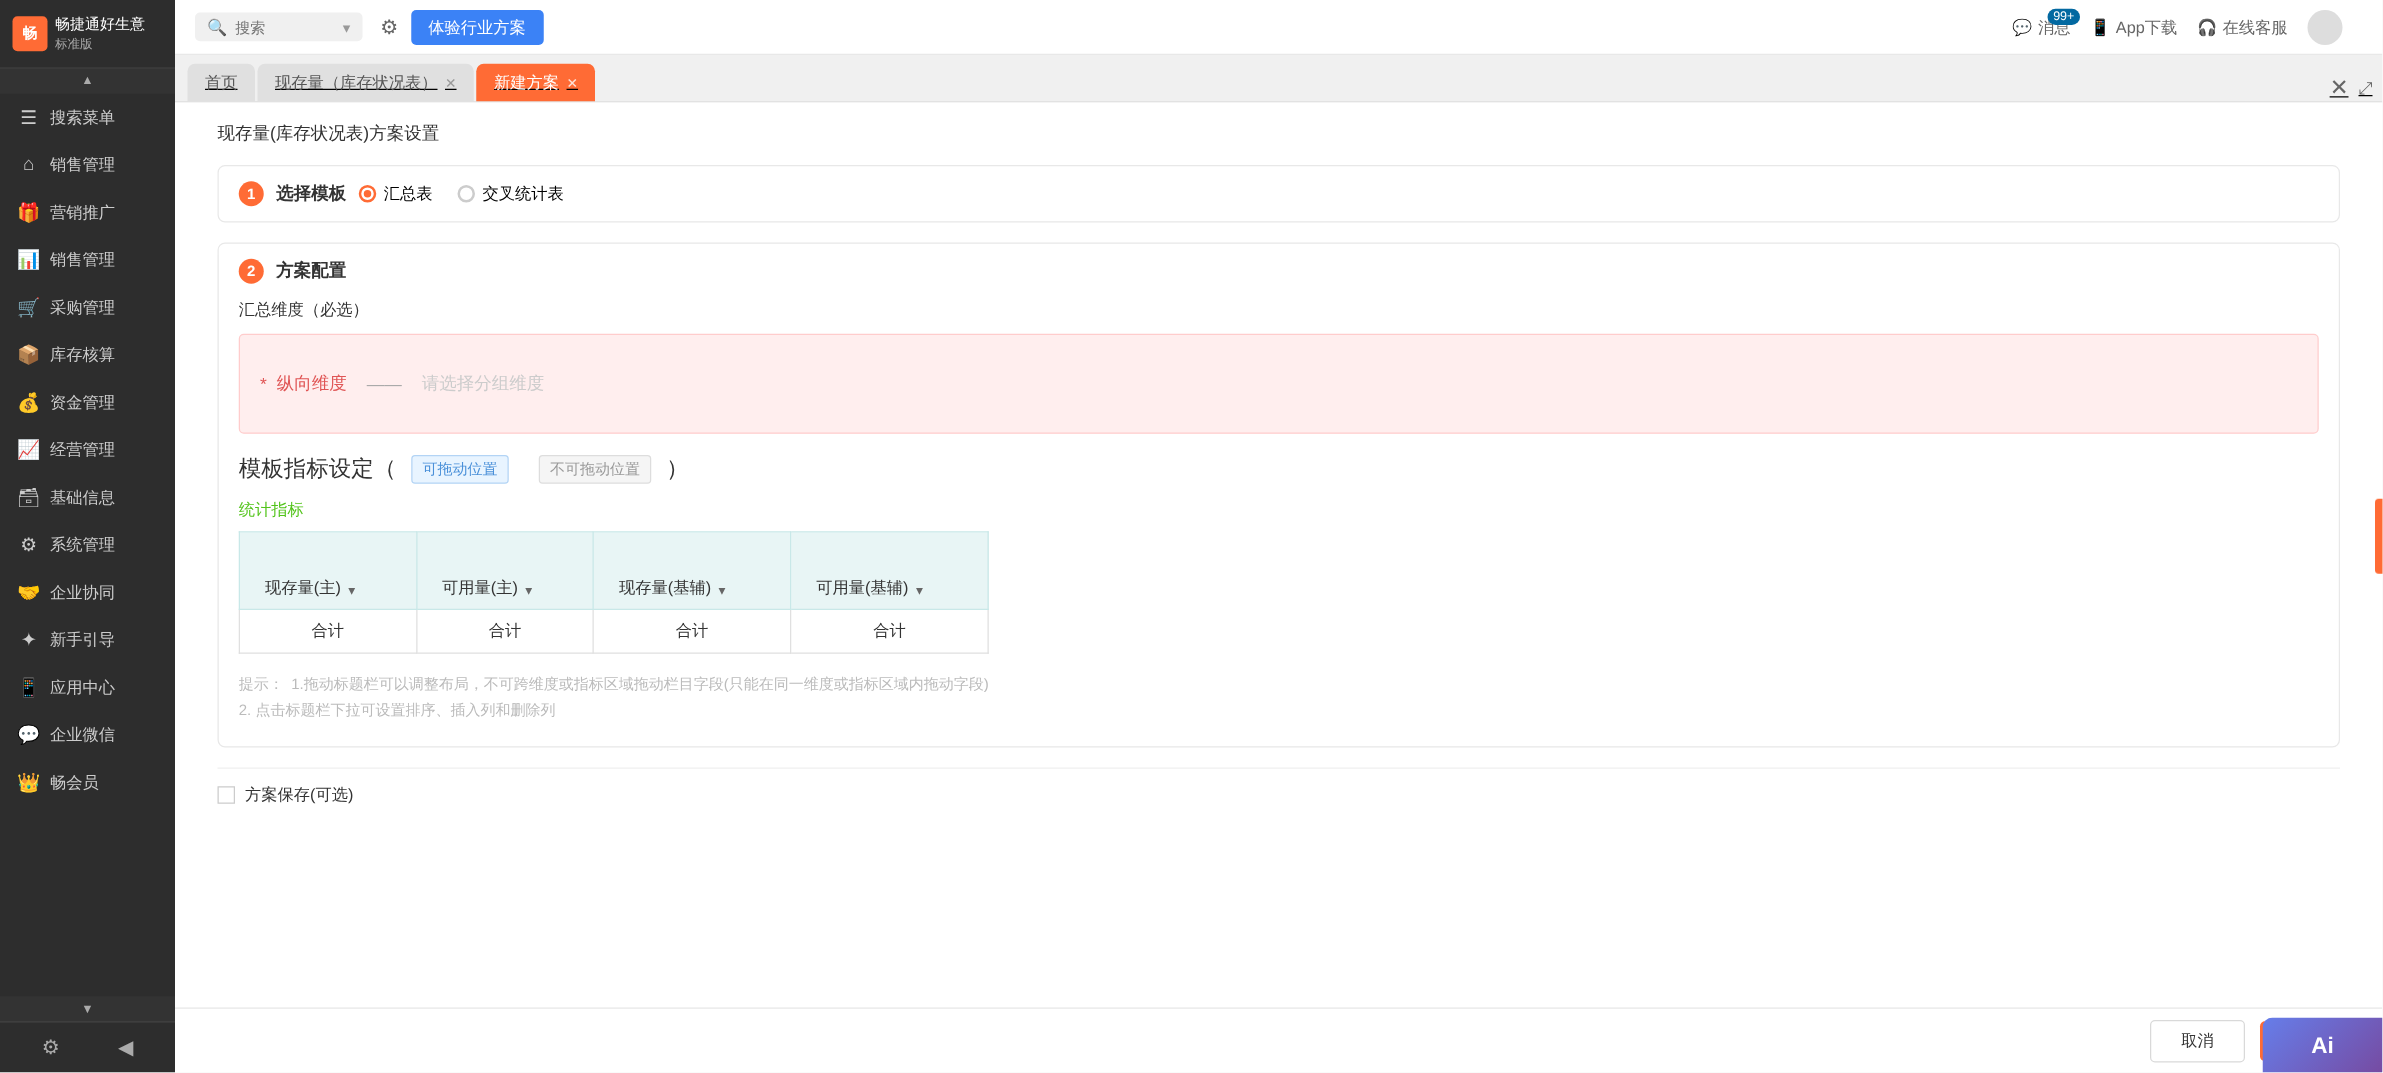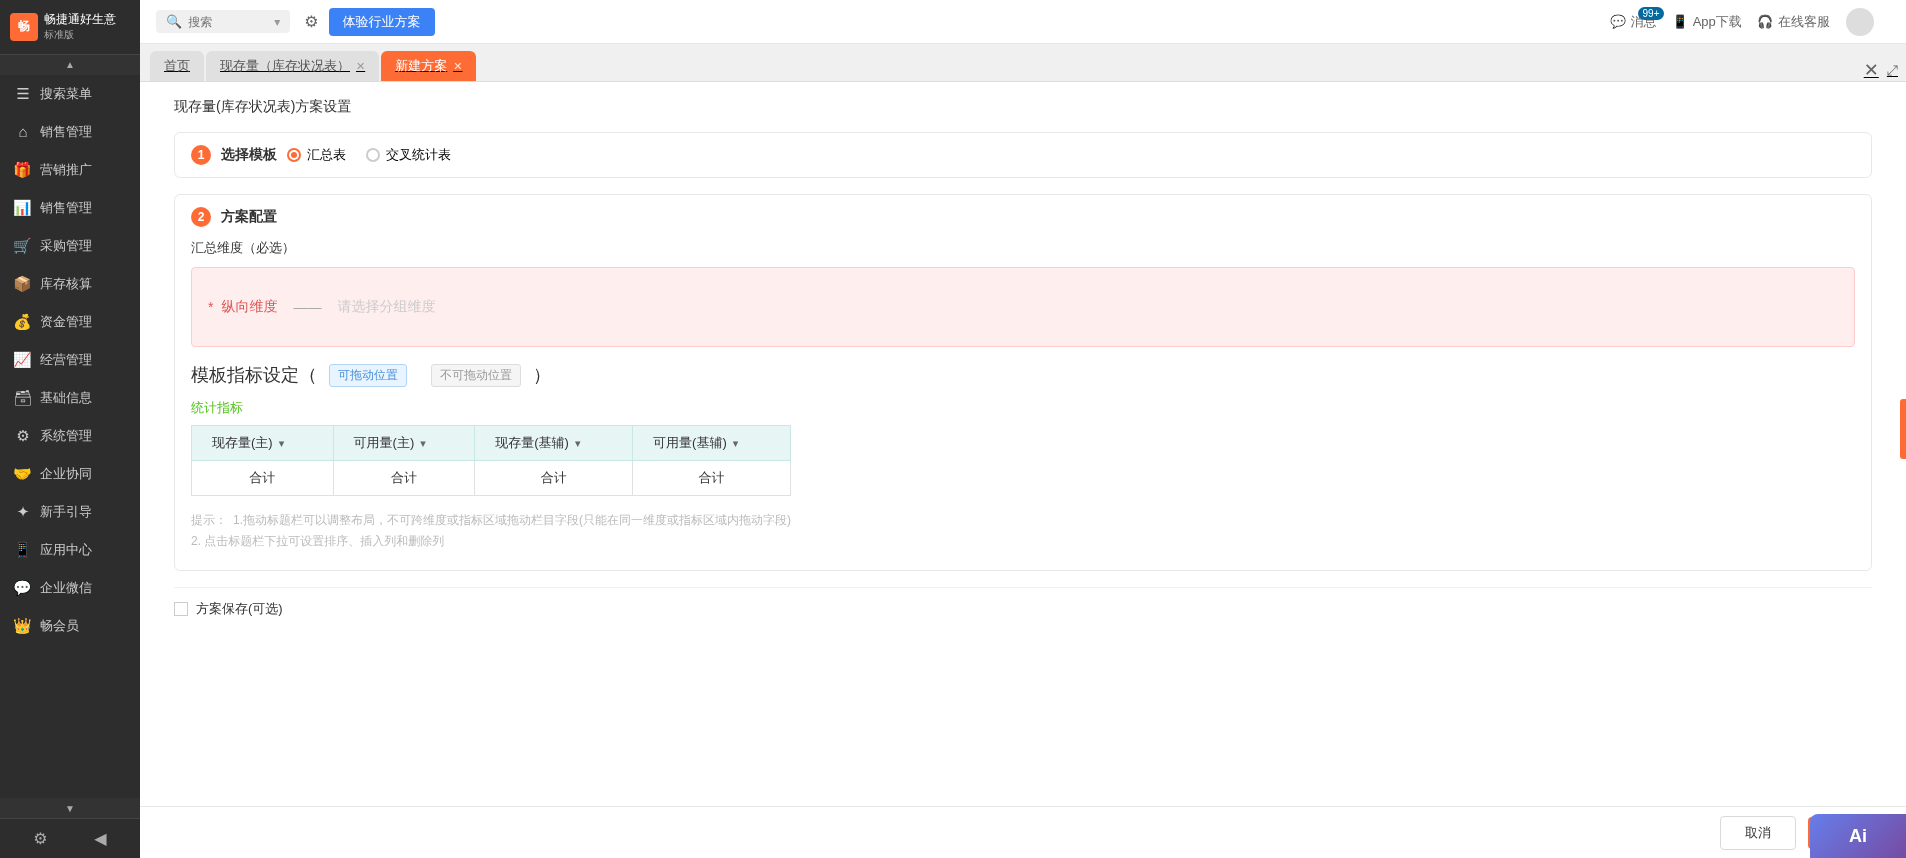--- a/index.html
+++ b/index.html
@@ -188,21 +188,21 @@
 
     
     .stat-table {
       border-collapse: collapse; width: auto; min-width: 600px;
     }
     .stat-table th {
       background: #e8f5f5; border: 1px solid #c8e8e8;
       padding: 8px 20px; font-weight: normal; color: #333;
       font-size: 13px; white-space: nowrap;
     }
-    .stat-table th .col-header { display: flex; align-items: center; gap: 6px; }
+    .stat-table th .col-header { display: flex; align-items: flex-end; gap: 6px; margin-top: 27px; }
     .stat-table td {
       border: 1px solid #e0e0e0; padding: 8px 20px;
       text-align: center; font-size: 13px; color: #333;
       background: #fff;
     }
     .chevron-down { color: #666; font-size: 11px; }
 
     .tips-section { margin-top: 16px; }
     .tips-item { font-size: 12px; color: #bbb; margin-bottom: 4px; display: flex; gap: 6px; }
 

